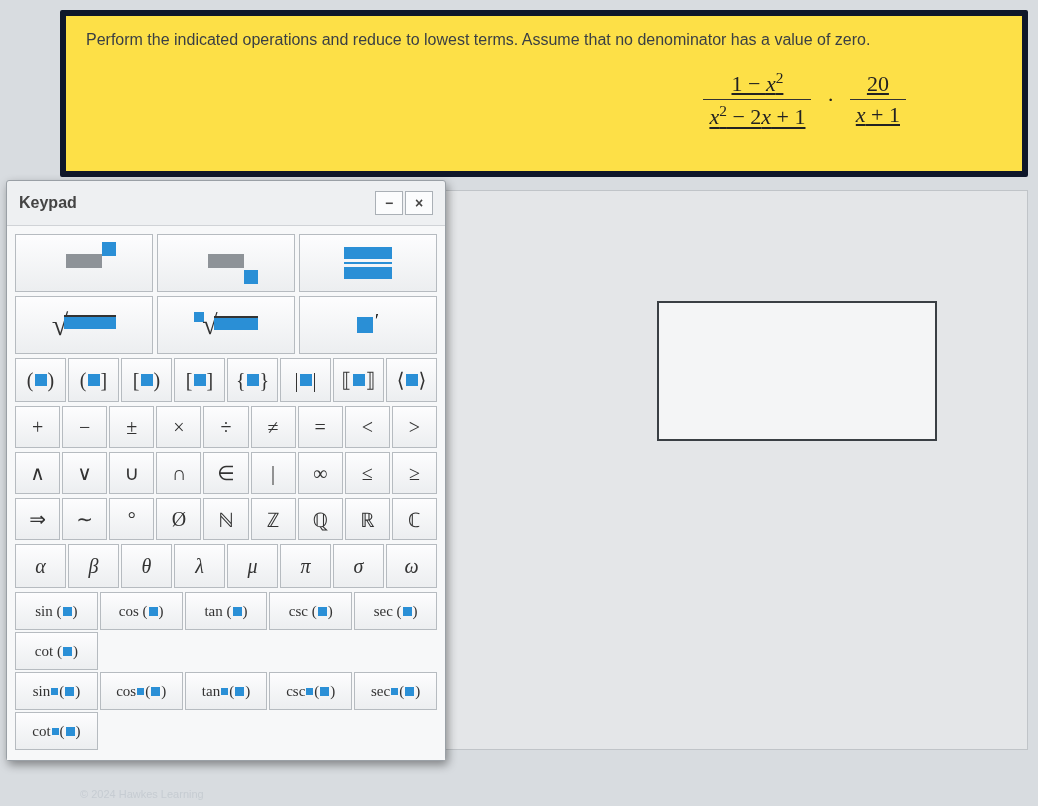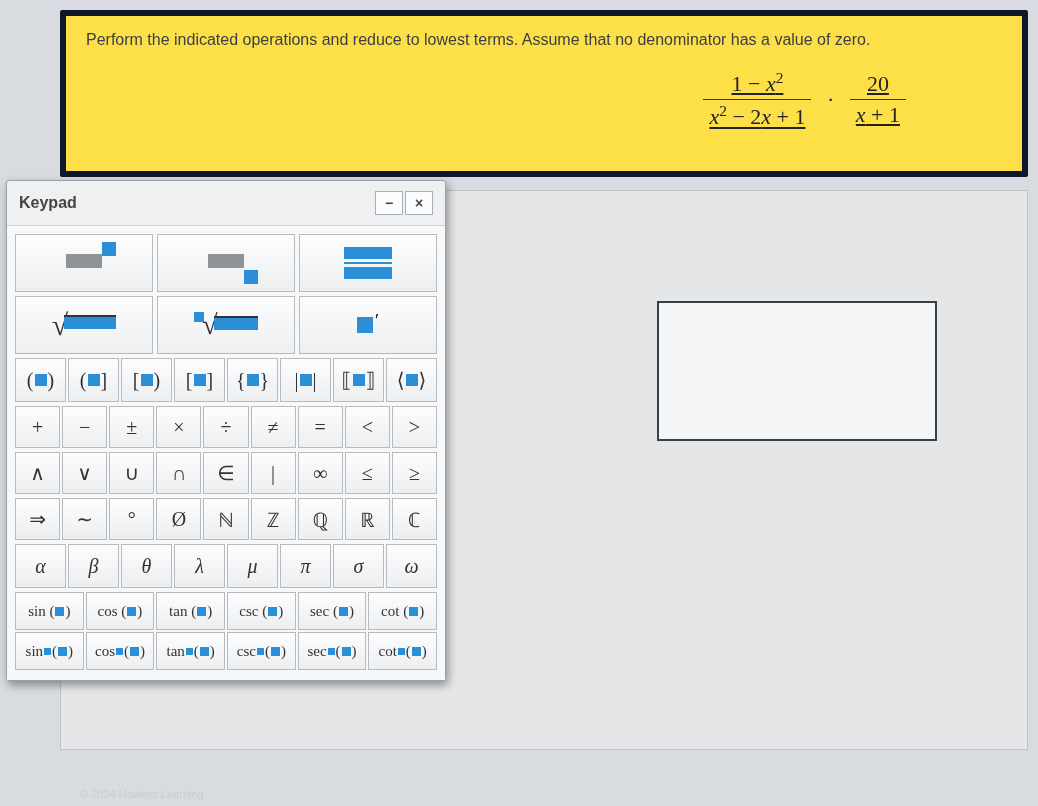--- a/index.html
+++ b/index.html
@@ -156,21 +156,21 @@
   .gr-grid { display:grid; grid-template-columns: repeat(8,1fr); gap:2px; margin-bottom:4px; }
   .gr-btn {
     height:44px; border:1px solid #b6bbc0;
     background:linear-gradient(#fdfdfe,#eceef0);
     display:flex; align-items:center; justify-content:center;
     font-family:'Times New Roman', serif; font-size:20px; color:#333;
     cursor:pointer; font-style:italic;
   }
   .gr-btn .normal { font-style:normal; }
 
-  .trig-row { display:grid; grid-template-columns: repeat(6,1fr); gap:2px; margin-bottom:2px; }
+  .trig-row { display:grid; grid-template-columns: repeat(5,1fr); gap:2px; margin-bottom:2px; }
   .trig-btn {
     height:38px; border:1px solid #b6bbc0;
     background:linear-gradient(#fdfdfe,#eceef0);
     display:flex; align-items:center; justify-content:center;
     font-family:'Times New Roman', serif; font-size:15px; color:#333;
     cursor:pointer; white-space:nowrap;
   }
   .trig-btn .sq { width:9px; height:9px; background:#2a8fd6; display:inline-block; margin:0 1px; }
   .trig-btn .sqs { width:7px; height:7px; background:#2a8fd6; display:inline-block; vertical-align:super; margin:0 1px; }
 

